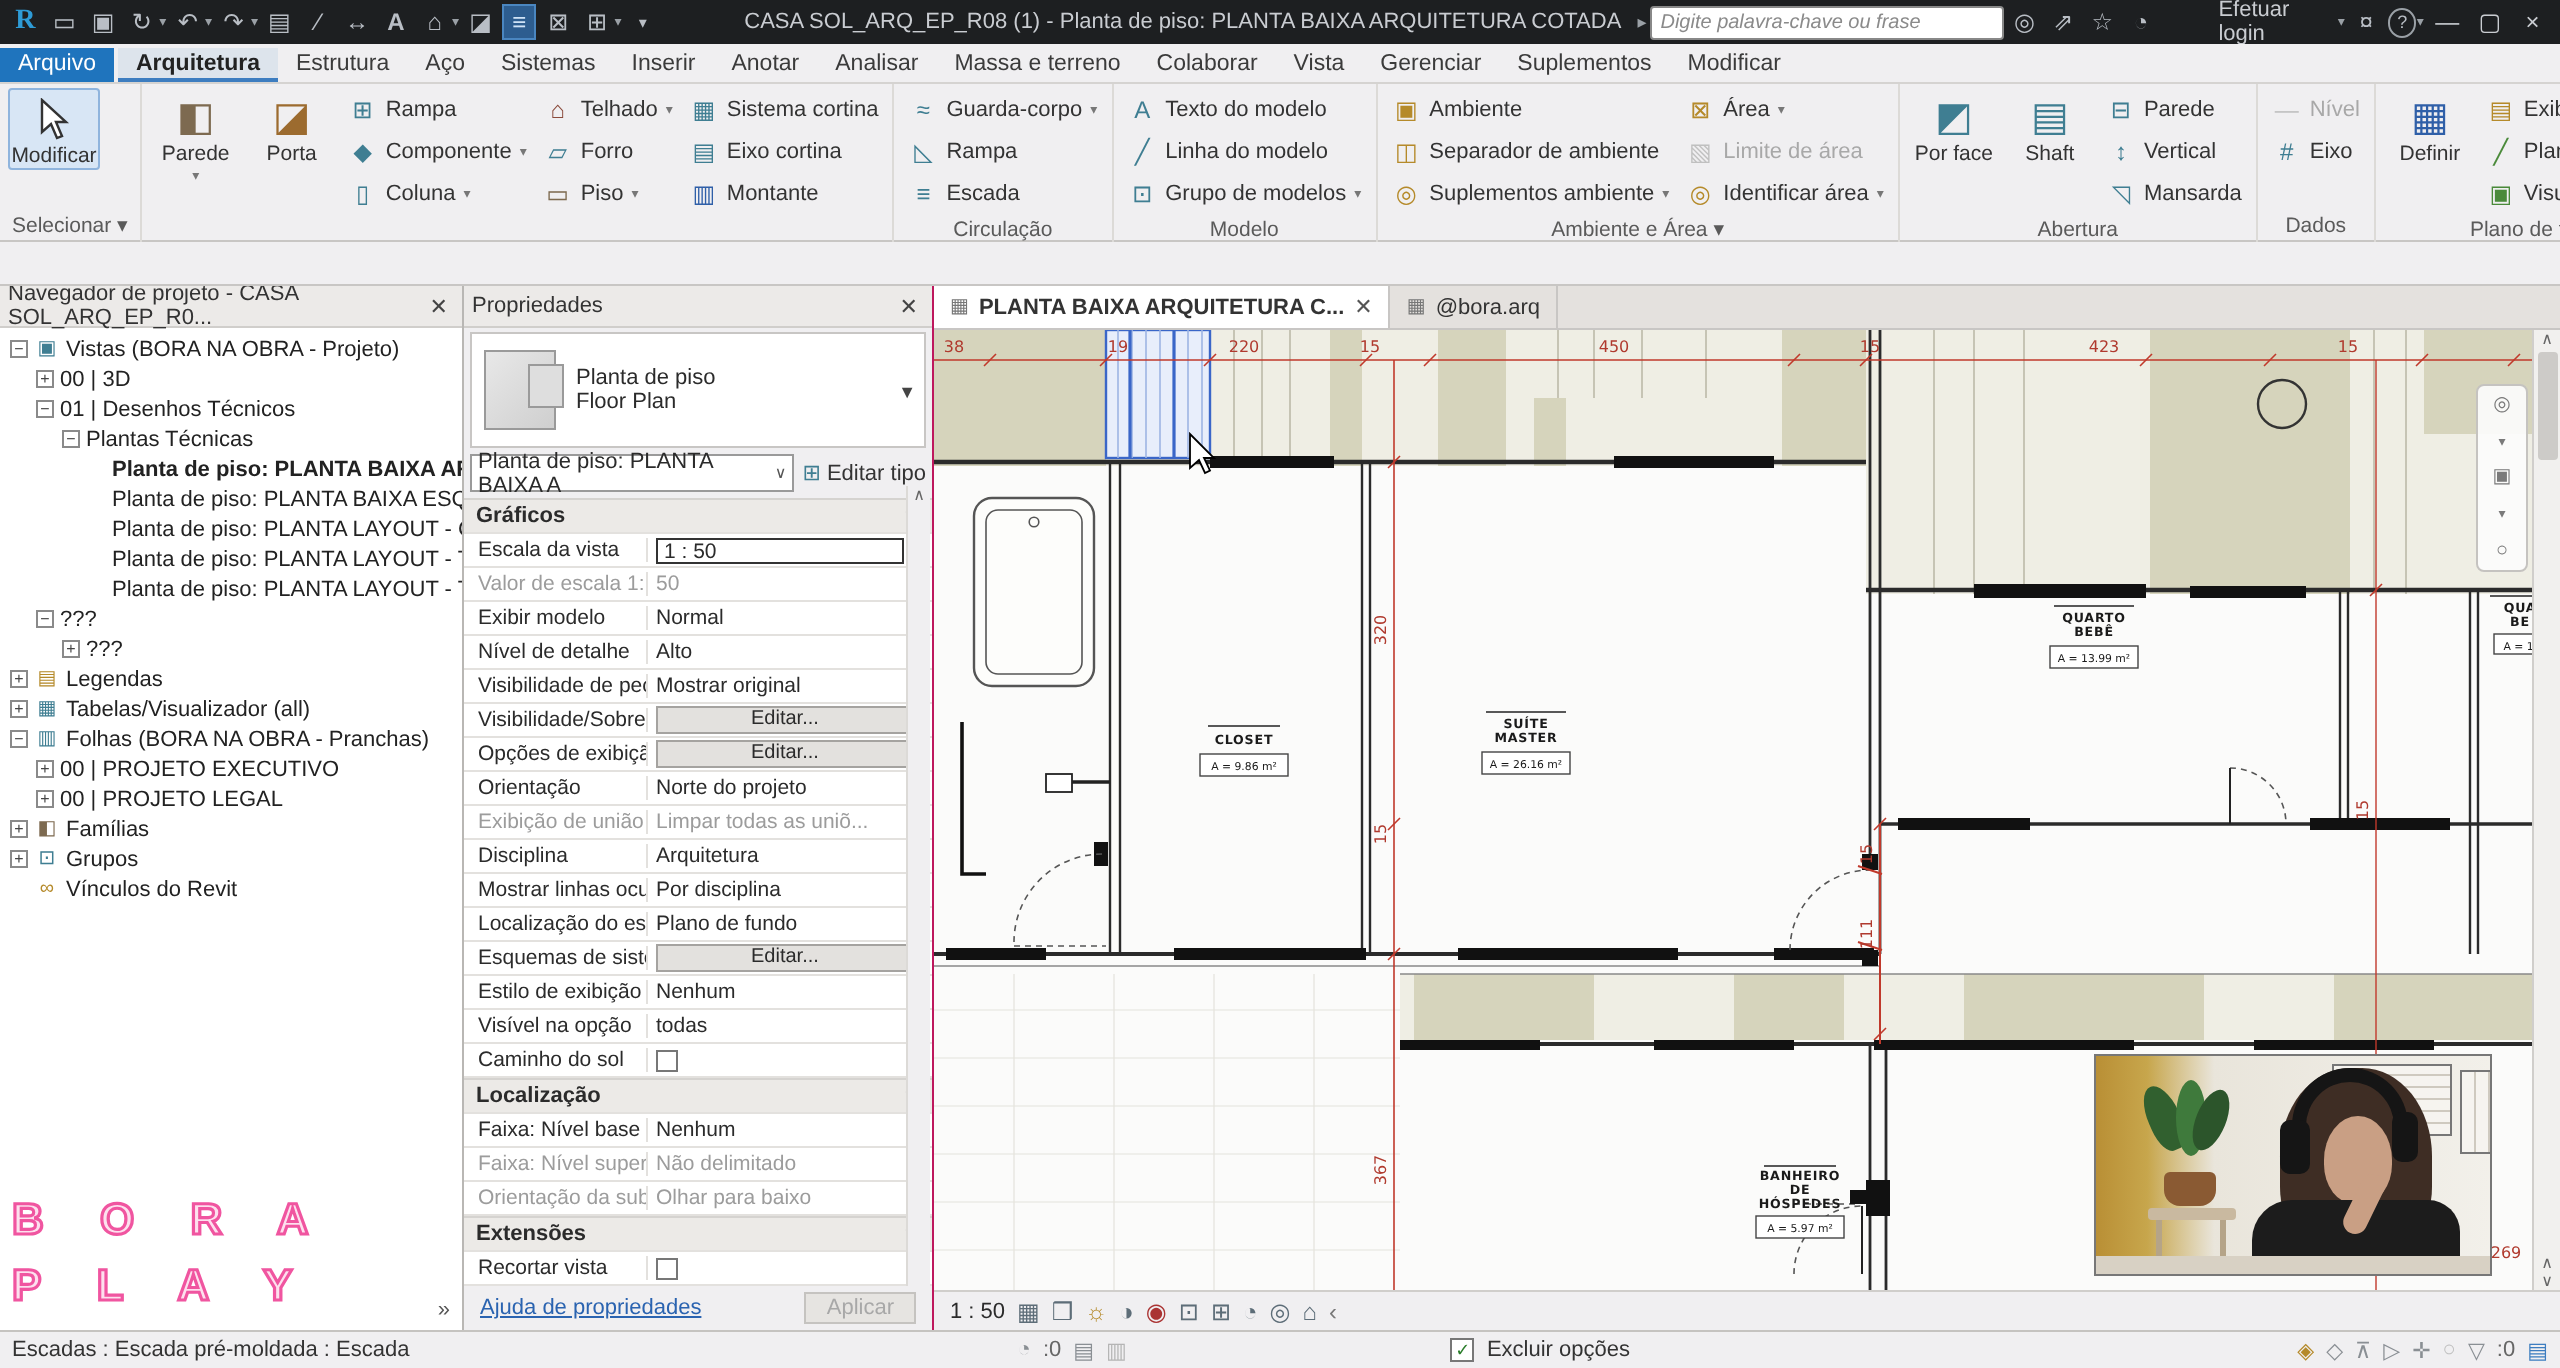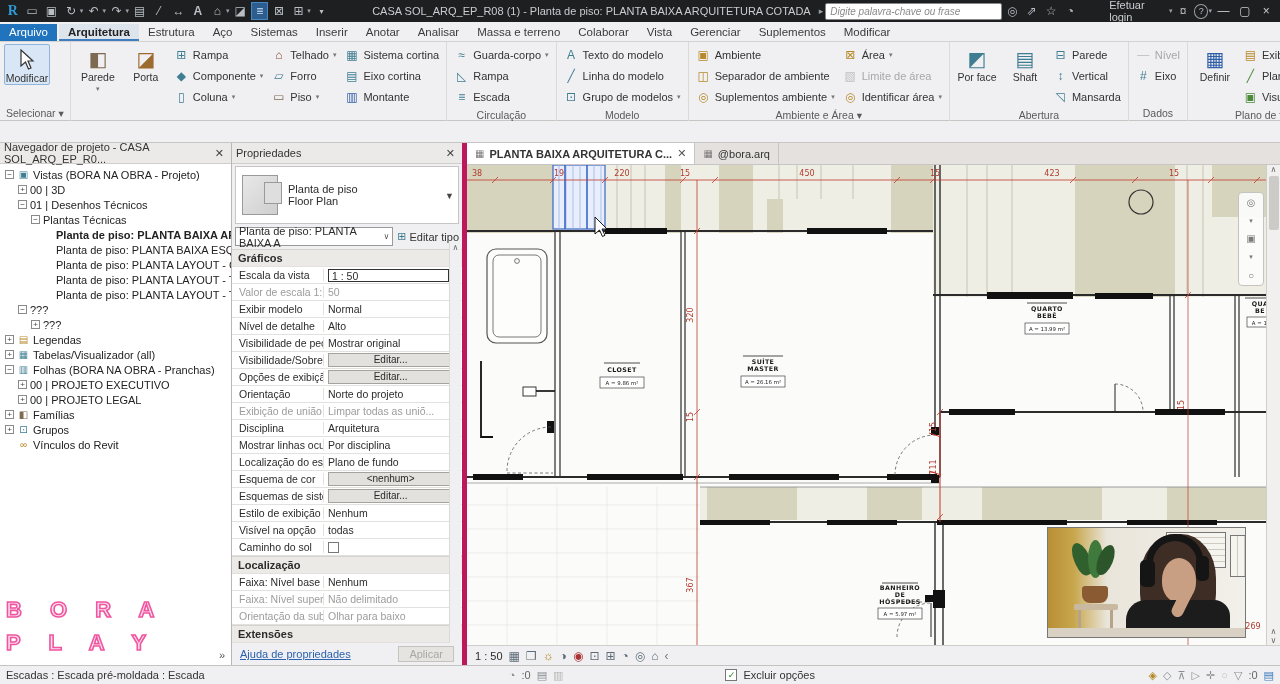--- a/index.html
+++ b/index.html
@@ -41,21 +41,21 @@
   .panel-hdr{height:20px;background:#eceae8;border-bottom:1px solid #d0cecb;display:flex;align-items:center;
              padding:0 4px;font-size:11px;color:#333;justify-content:space-between;}
   .closex{color:#444;font-size:11px;padding:0 3px;}
   #browser{left:0;top:143px;width:232px;height:522px;background:#fff;border-right:1px solid #b9b7b4;box-sizing:border-box;overflow:hidden;}
   .trow{height:15px;display:flex;align-items:center;gap:3px;white-space:nowrap;font-size:11px;color:#222;}
   .texp{width:9px;height:9px;border:1px solid #8a8a8a;box-sizing:border-box;font-size:8px;line-height:7px;text-align:center;color:#444;background:#fff;flex:0 0 9px;}
   .tico{font-size:10px;width:13px;text-align:center;flex:0 0 13px;}
   .trow.bold{font-weight:bold;}
   #browser-expand{position:absolute;right:6px;bottom:4px;color:#555;font-size:11px;}
   
-  #properties{left:232px;top:143px;width:235px;height:522px;background:#f0eff1;border-right:5px solid #be185d;box-sizing:border-box;}
+  #properties{left:232px;top:143px;width:235px;height:522px;background:#f0eff1;border-right:1px solid #be185d;box-sizing:border-box;}
   #type-box{margin:2px 3px 0 3px;background:#fff;border:1px solid #c8c6c4;height:56px;display:flex;align-items:center;gap:10px;padding:0 6px;position:relative;}
   #type-ic{width:34px;height:38px;border:1px solid #9a9a9a;background:linear-gradient(135deg,#e8e8e8,#cfcfcf);position:relative;}
   #type-ic:after{content:"";position:absolute;right:-5px;top:6px;width:16px;height:20px;border:1px solid #9a9a9a;background:#dedede;}
   #type-dd{position:absolute;right:4px;top:24px;font-size:9px;color:#444;}
   #selector-row{display:flex;align-items:center;margin:3px 3px;gap:4px;}
   #type-combo{flex:1;height:17px;background:#fff;border:1px solid #9a9a9a;display:flex;align-items:center;justify-content:space-between;padding:0 3px;font-size:11px;}
   #edit-type{display:flex;align-items:center;gap:3px;font-size:11px;color:#333;}
   .prow{display:flex;height:16px;border-bottom:1px solid #e3e1de;background:#fff;align-items:center;}
   .prow .pl{width:92px;padding-left:7px;border-right:1px solid #e3e1de;overflow:hidden;white-space:nowrap;box-sizing:border-box;font-size:10.5px;}
   .prow .pv{flex:1;padding-left:4px;overflow:hidden;white-space:nowrap;font-size:10.5px;}
@@ -549,26 +549,20 @@
       </div>
       <div class="prow">
         <div class="pl">Mostrar linhas ocultas</div>
         <div class="pv">Por disciplina</div>
       </div>
       <div class="prow">
         <div class="pl">Localização do esq...</div>
         <div class="pv">Plano de fundo</div>
       </div>
       <div class="prow">
-        <div class="pl">Esquema de cor</div>
-        <div class="pv">
-          <div class="pbtn">&lt;nenhum&gt;</div>
-        </div>
-      </div>
-      <div class="prow">
         <div class="pl">Esquemas de sistem...</div>
         <div class="pv">
           <div class="pbtn">Editar...</div>
         </div>
       </div>
       <div class="prow">
         <div class="pl">Estilo de exibição d...</div>
         <div class="pv">Nenhum</div>
       </div>
       <div class="prow">

